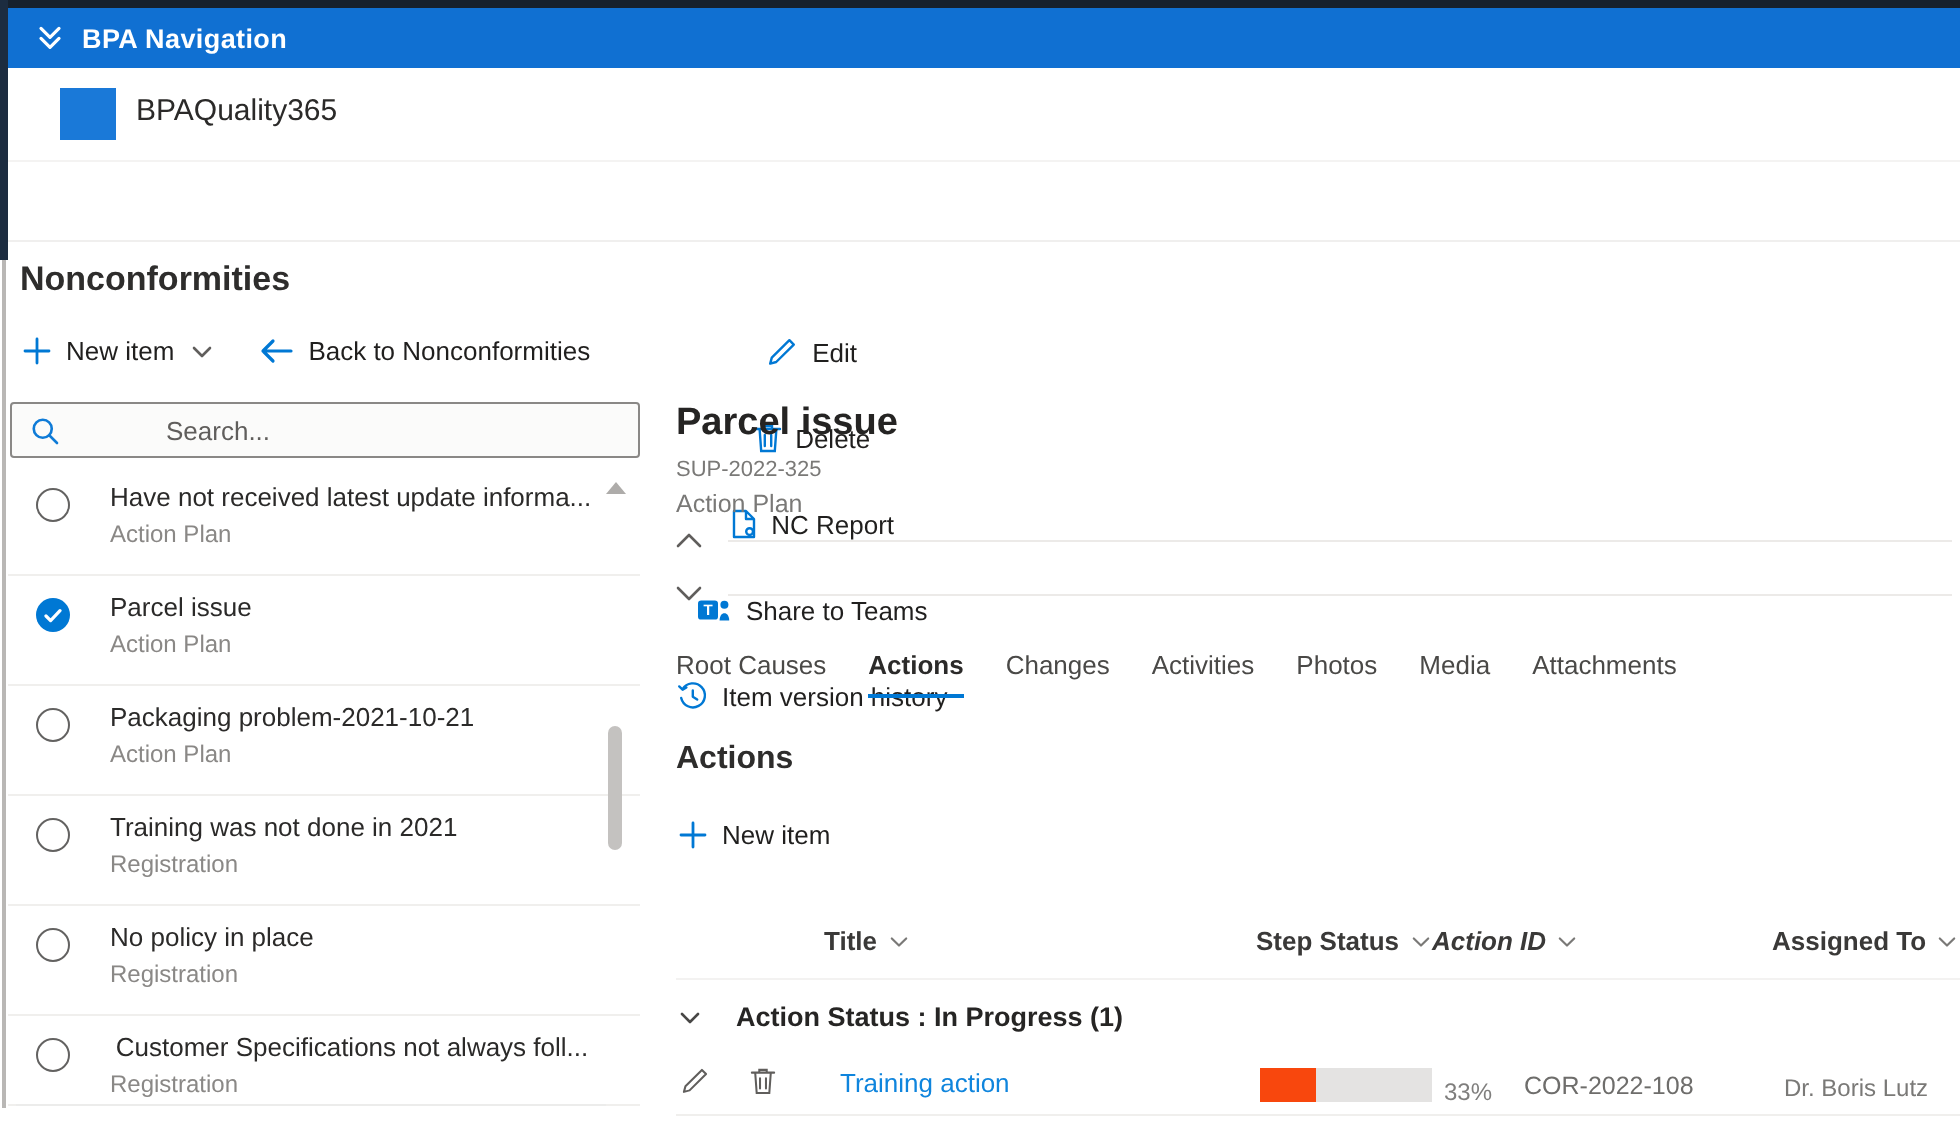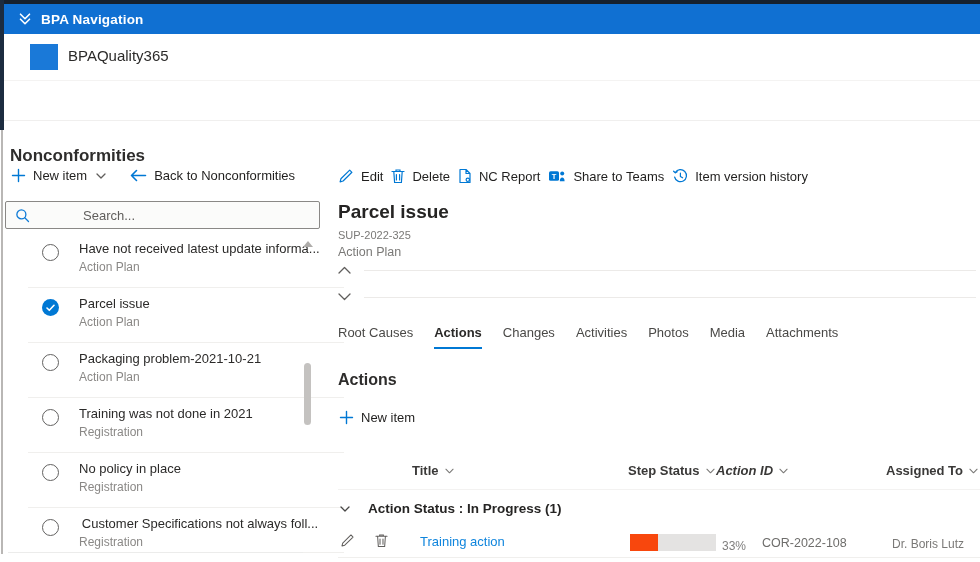--- a/index.html
+++ b/index.html
@@ -16,40 +16,40 @@
   .navbar{position:absolute;left:4px;top:4px;right:0;height:30px;background:#1070d2;
     display:flex;align-items:center;padding-left:14px;gap:9px;box-sizing:border-box;}
   .navbar-title{color:#fff;font-size:13.5px;font-weight:600;letter-spacing:.2px;}
 
   
   .logo{position:absolute;left:30px;top:44px;width:28px;height:26px;background:#1a79d8;}
   .site-title{position:absolute;left:68px;top:47px;font-size:15px;color:#2b2a29;}
   .hdiv1{position:absolute;left:4px;right:0;top:80px;height:1px;background:#f4f3f2;}
   .hdiv2{position:absolute;left:4px;right:0;top:120px;height:1px;background:#f0efee;}
 
-  .page-title{position:absolute;left:10px;top:130px;font-size:17px;font-weight:700;color:#2e2d2c;margin-top:16px;}
+  .page-title{position:absolute;left:10px;top:130px;font-size:17px;font-weight:700;color:#2e2d2c;}
 
   
   .cmdbar-left{position:absolute;left:11px;top:168px;display:flex;align-items:center;gap:24px;}
-  .cmdbar-right{position:absolute;left:338px;top:168px;display:flex;align-items:center;gap:8px;}
+  .cmdbar-right{position:absolute;left:338px;top:168px;display:flex;align-items:center;gap:27px;flex-direction:column;}
   .cmd{display:flex;align-items:center;gap:7px;font-size:13px;color:#201f1e;cursor:pointer;white-space:nowrap;}
   .cmd .ic{display:inline-flex;color:#0078d4;}
   .cmd .chev{display:inline-flex;color:#605e5c;margin-left:2px;}
 
   
   .search-box{position:absolute;left:5px;top:201px;width:315px;height:28px;box-sizing:border-box;
     border:1px solid #8a8886;border-radius:2px;background:#fbfbfa;display:flex;align-items:center;
     padding:0 9px;gap:11px;}
   .search-box .ic{display:inline-flex;color:#0f7bd7;}
   .search-box input{border:none;outline:none;background:transparent;font-size:13px;color:#323130;
     font-family:inherit;width:100%;margin-left:40px;}
   .search-box input::placeholder{color:#605e5c;}
 
   
-  .list{position:absolute;left:4px;top:233px;width:316px;margin-left:24px;}
+  .list{position:absolute;left:4px;top:233px;width:316px;}
   .list-item{height:54px;border-bottom:1px solid #f0efed;position:relative;cursor:pointer;background:#fff;}
   .list-item:last-child{height:44px;text-align:center;}
   .radio{position:absolute;left:14px;top:11px;width:17px;height:17px;border-radius:50%;
     border:1px solid #636261;box-sizing:border-box;background:#fff;}
   .radio.selected{border:none;background:#0078d4;display:flex;align-items:center;justify-content:center;}
   .li-title{position:absolute;left:51px;top:8px;width:242px;font-size:13px;color:#2b2a29;
     white-space:nowrap;overflow:hidden;}
   .li-sub{position:absolute;left:51px;top:27px;font-size:12px;color:#8a8886;}
   .scroll-up{position:absolute;left:303px;top:241px;width:0;height:0;
     border-left:5px solid transparent;border-right:5px solid transparent;border-bottom:6px solid #aeacaa;}

